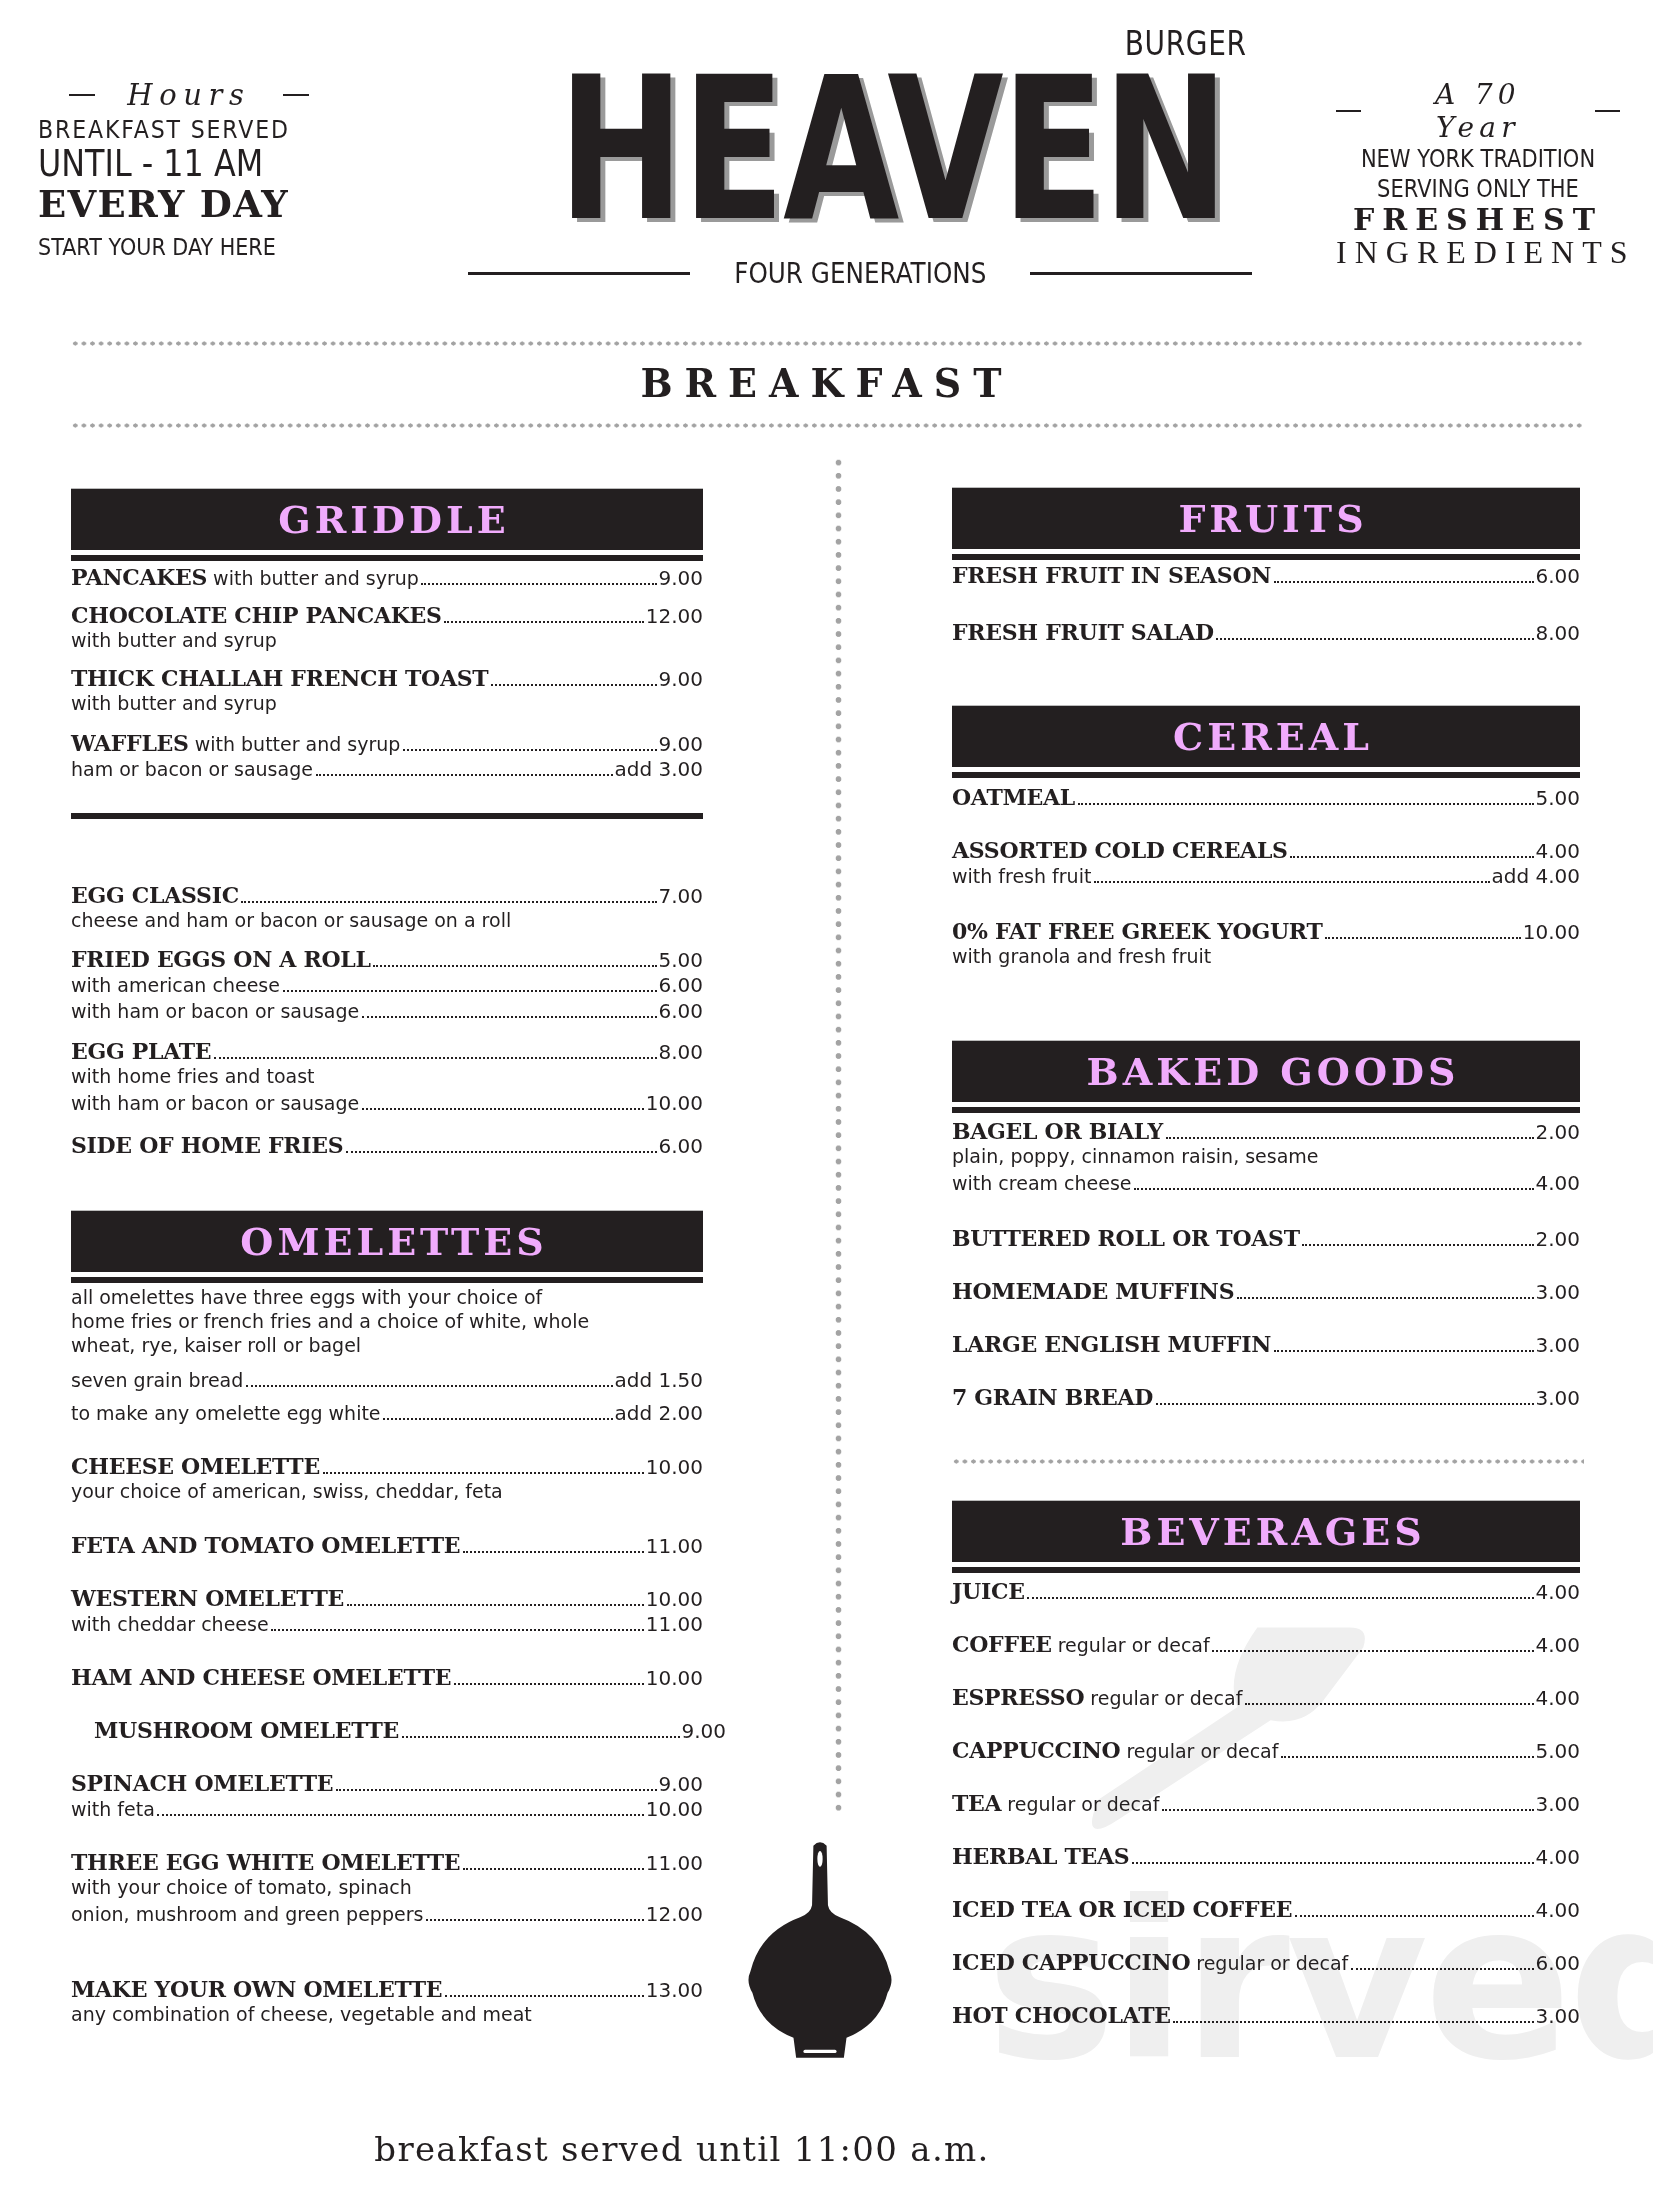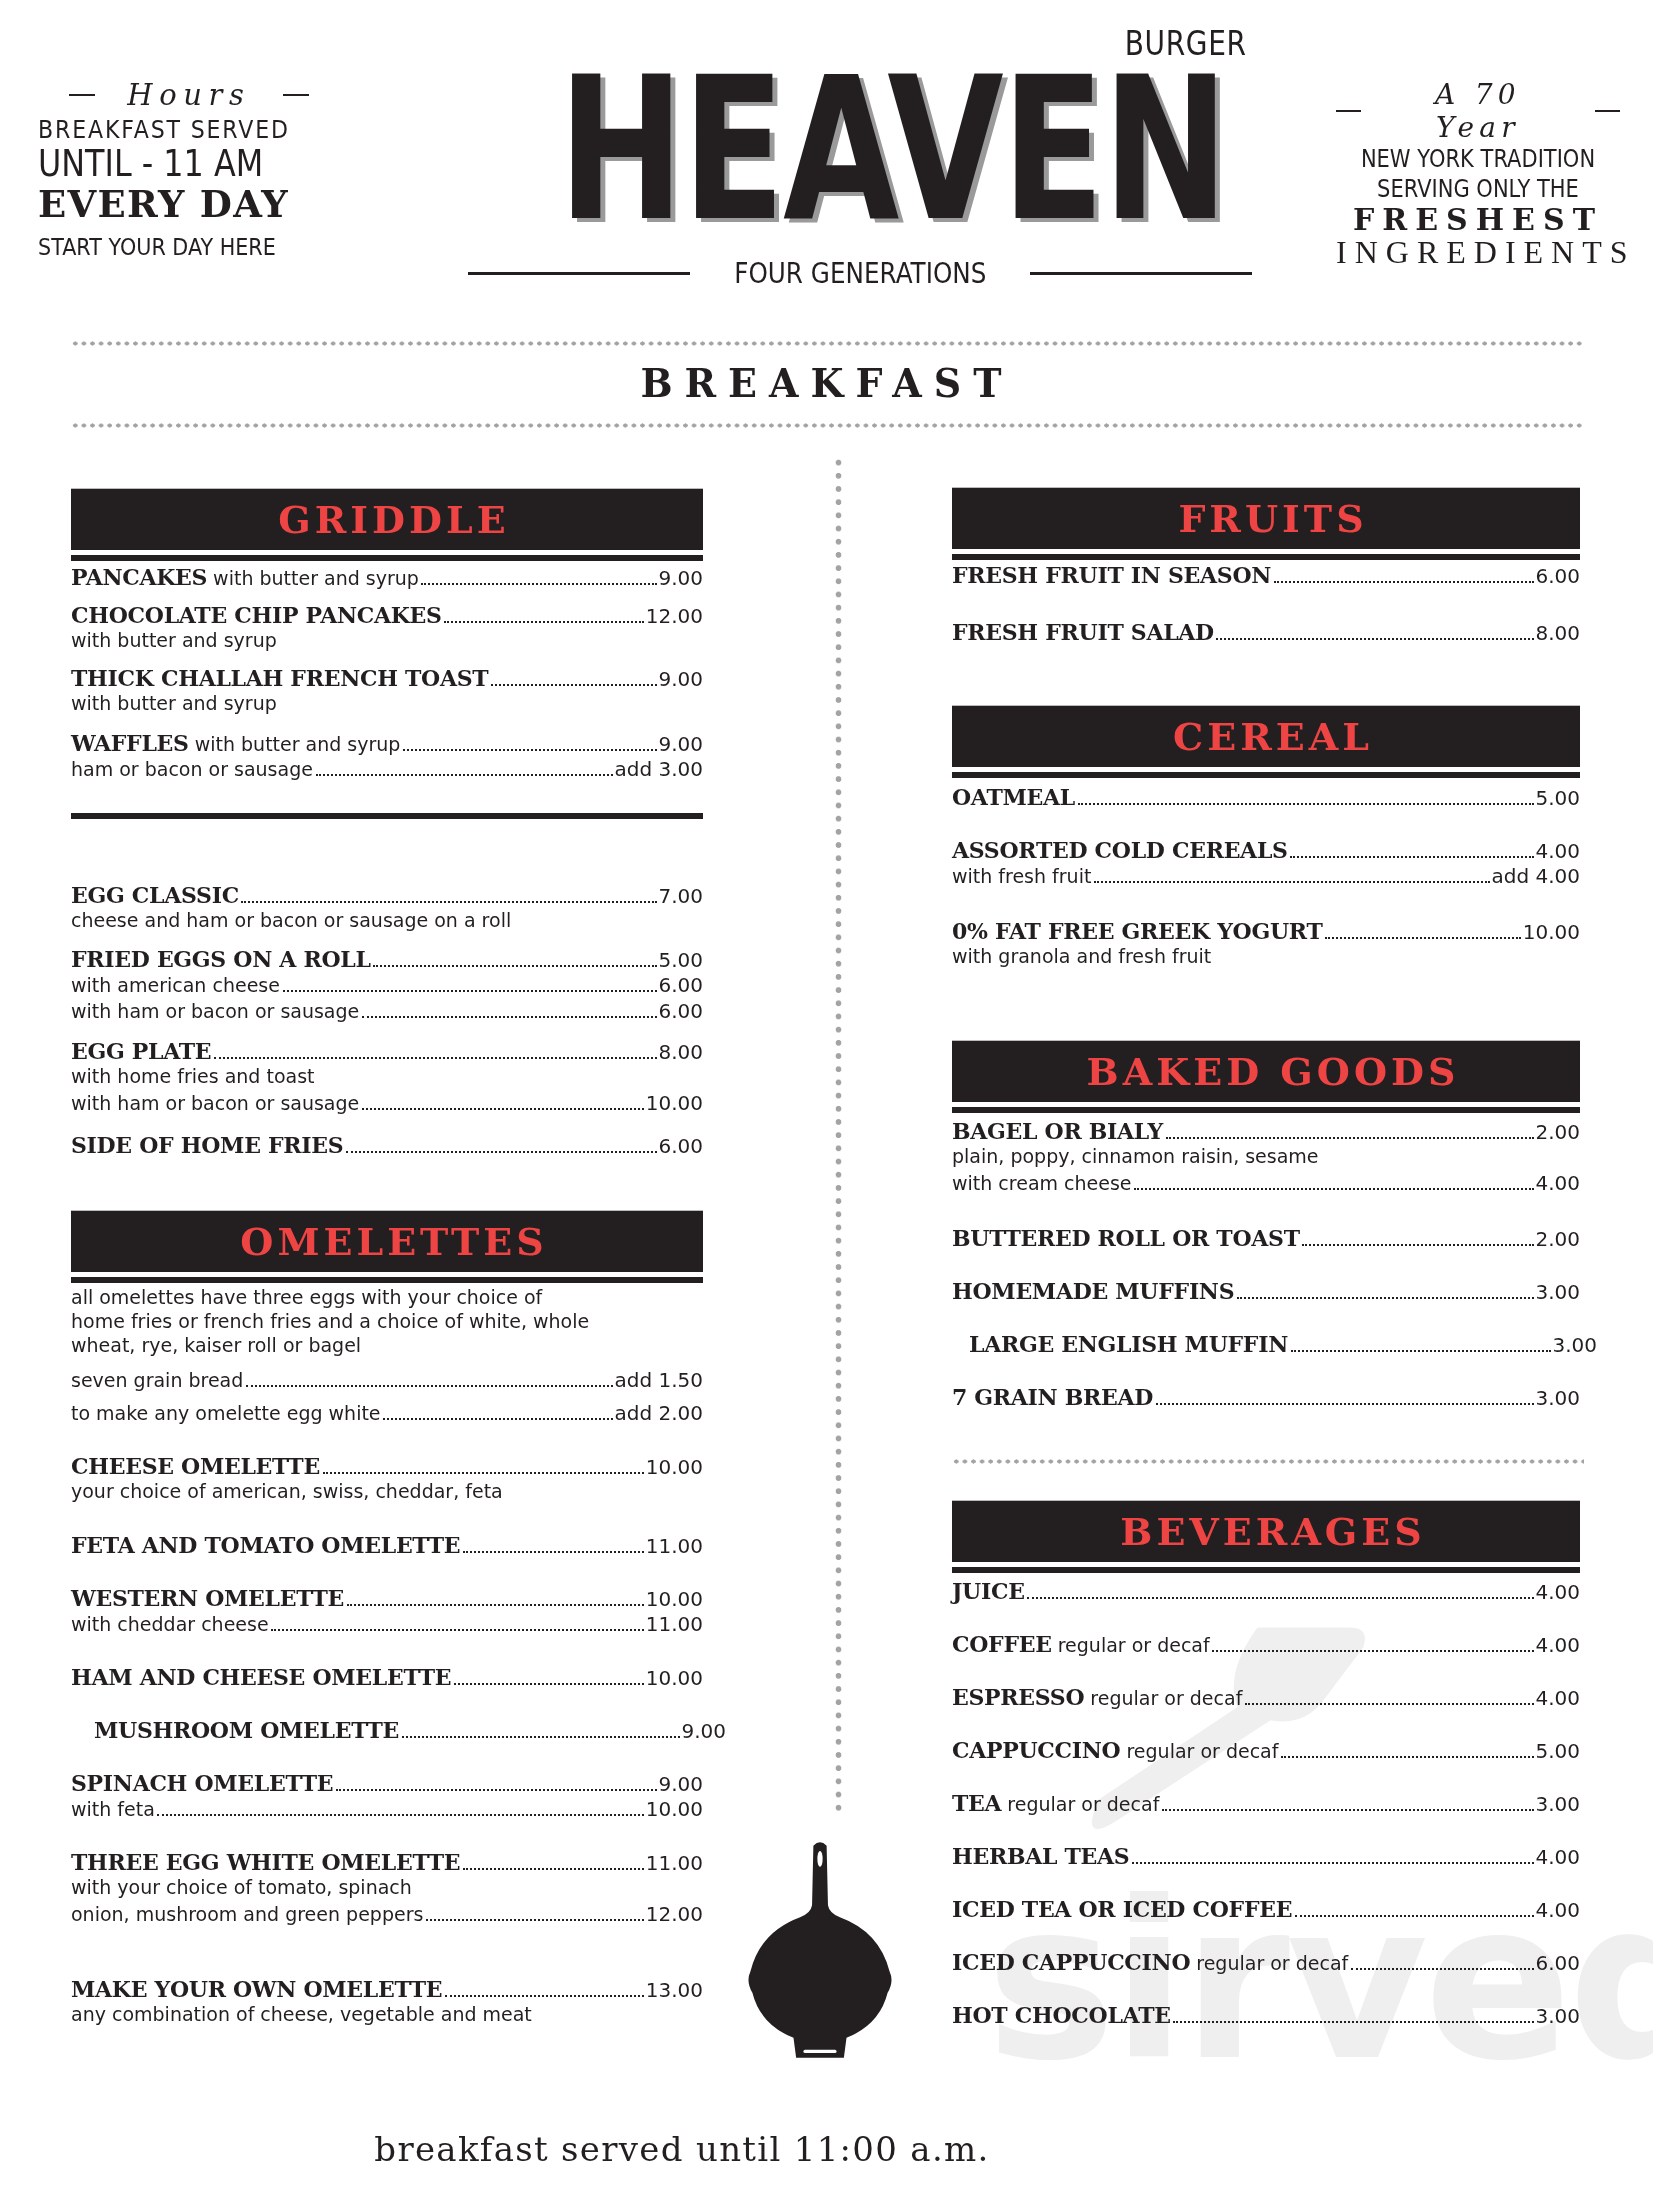--- a/index.html
+++ b/index.html
@@ -36,21 +36,21 @@
   .dotted-v { position: absolute; width: 6.6px; background-image: radial-gradient(circle, #a3a3a3 2.6px, transparent 3px); background-size: 6.6px 13.2px; background-repeat: repeat-y; z-index: 1; }
 
   .section-title { position: absolute; left: 0; width: 1654px; top: 360px; text-align: center; font-family: "DejaVu Serif", serif; font-weight: bold; font-size: 38px; letter-spacing: 12px; z-index: 1; transform: scaleY(1.05); }
 
   
   .col { position: absolute; top: 0; z-index: 1; }
   .col.left { left: 71px; width: 632px; }
   .col.right { left: 952px; width: 628px; }
 
   .cat { position: absolute; left: 0; width: 100%; }
-  .cat-head { height: 61px; background: #231f20; color: #ef4444; display: flex; align-items: center; justify-content: center; font-family: "DejaVu Serif", serif; font-weight: bold; font-size: 38px; letter-spacing: 4px; border-top: 1.3px solid #bbb; padding-left: 14px; }
+  .cat-head { height: 61px; background: #231f20; color: #f0abfc; display: flex; align-items: center; justify-content: center; font-family: "DejaVu Serif", serif; font-weight: bold; font-size: 38px; letter-spacing: 4px; border-top: 1.3px solid #bbb; padding-left: 14px; }
   .cat-rule { height: 5.3px; background: #231f20; margin-top: 5.3px; }
 
   .item { position: absolute; left: 0; width: 100%; }
   .line { display: flex; align-items: baseline; white-space: nowrap; height: 26.5px; }
   .name { font-family: "DejaVu Serif", serif; font-weight: bold; font-size: 22px; letter-spacing: -0.3px; }
   .desc { font-family: "DejaVu Sans", sans-serif; font-size: 19px; transform-origin: left; }
   .dots { flex: 1; border-bottom: 2.6px dotted #231f20; margin: 0 1.3px 5.3px 2.6px; height: 0; min-width: 13.2px; }
   .price { font-family: "DejaVu Sans", sans-serif; font-size: 20px; }
   .sub { height: 26.5px; }
 
@@ -374,21 +374,21 @@
         <span class="price">2.00</span>
       </div>
   </div>
   <div class="item" style="top:1278px;">
     <div class="line">
         <span class="name">HOMEMADE MUFFINS</span>
         <span class="dots"></span>
         <span class="price">3.00</span>
       </div>
   </div>
-  <div class="item" style="top:1331px;margin-left:17px;">
+  <div class="item" style="top:1331px;">
     <div class="line">
         <span class="name">LARGE ENGLISH MUFFIN</span>
         <span class="dots"></span>
         <span class="price">3.00</span>
       </div>
   </div>
   <div class="item" style="top:1384px;">
     <div class="line">
         <span class="name">7 GRAIN BREAD</span>
         <span class="dots"></span>

